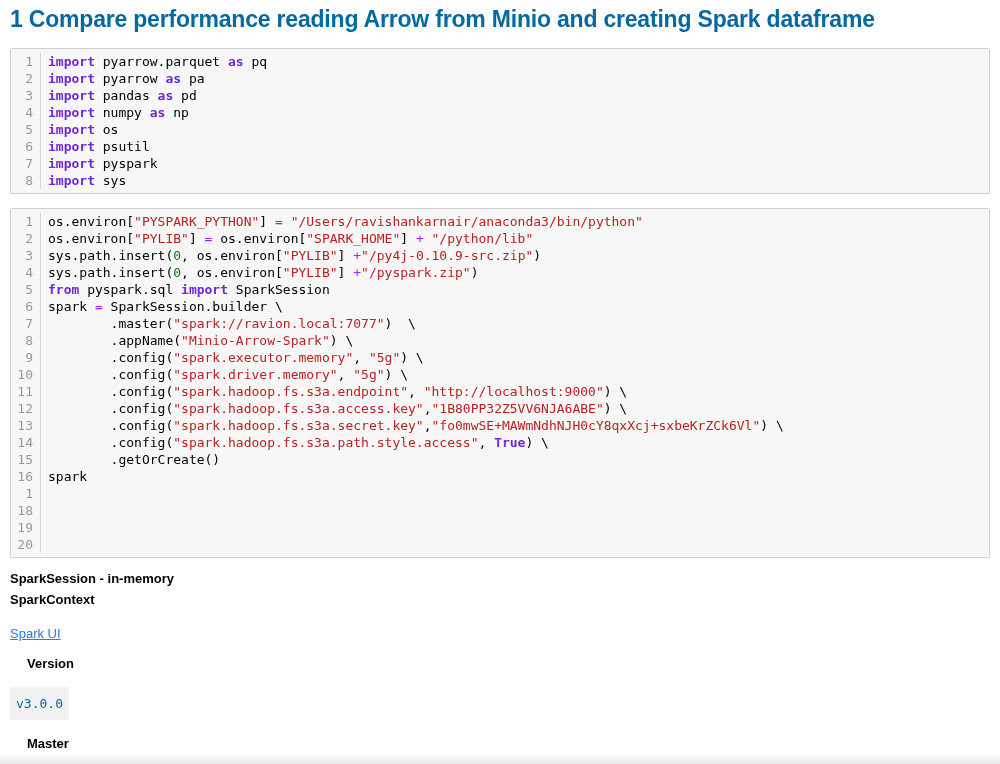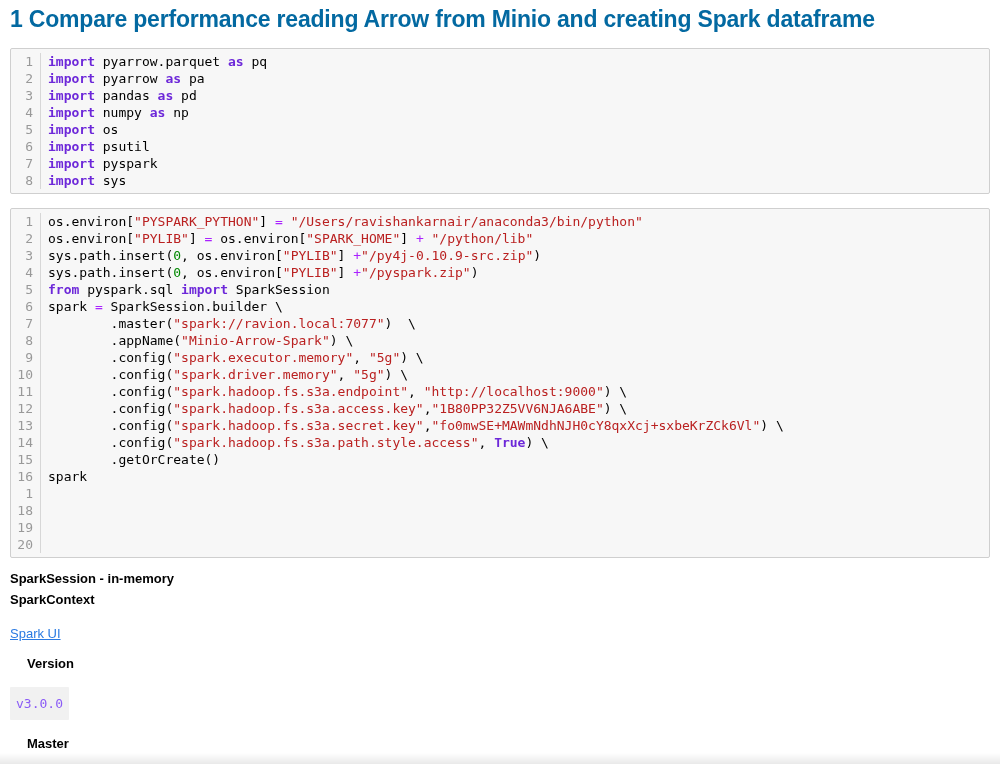--- a/index.html
+++ b/index.html
@@ -80,21 +80,21 @@
   }
   dl.session-fields dd { margin: 4px 0 7px 0; }
   dl.session-fields code {
     display: inline-block;
     background: #f1f1f1;
     border-radius: 1px;
     padding: 10px 6px;
     font-family: "DejaVu Sans Mono", "Liberation Mono", monospace;
     font-size: 13px;
     line-height: 13px;
-    color: #8b5cf6;
+    color: #0369a1;
   }
   .bottom-band {
     position: absolute;
     left: 0; right: 0; bottom: 0;
     height: 11px;
     background: linear-gradient(#ffffff, #e9e9e9);
     pointer-events: none;
   }
 </style>
 </head>

